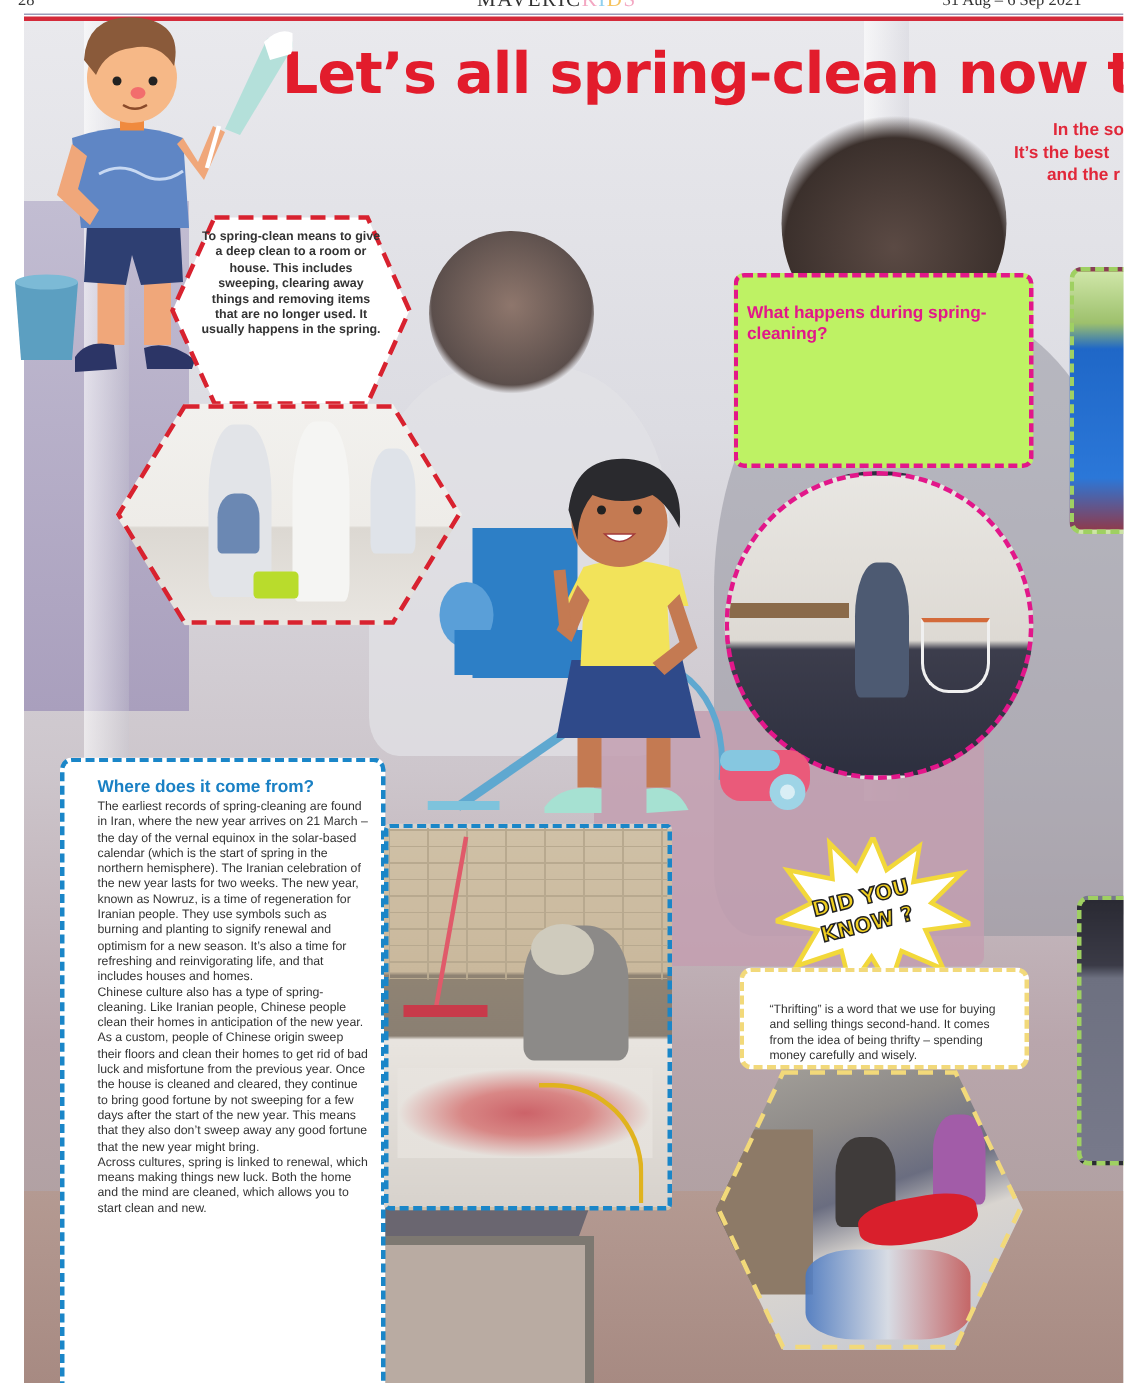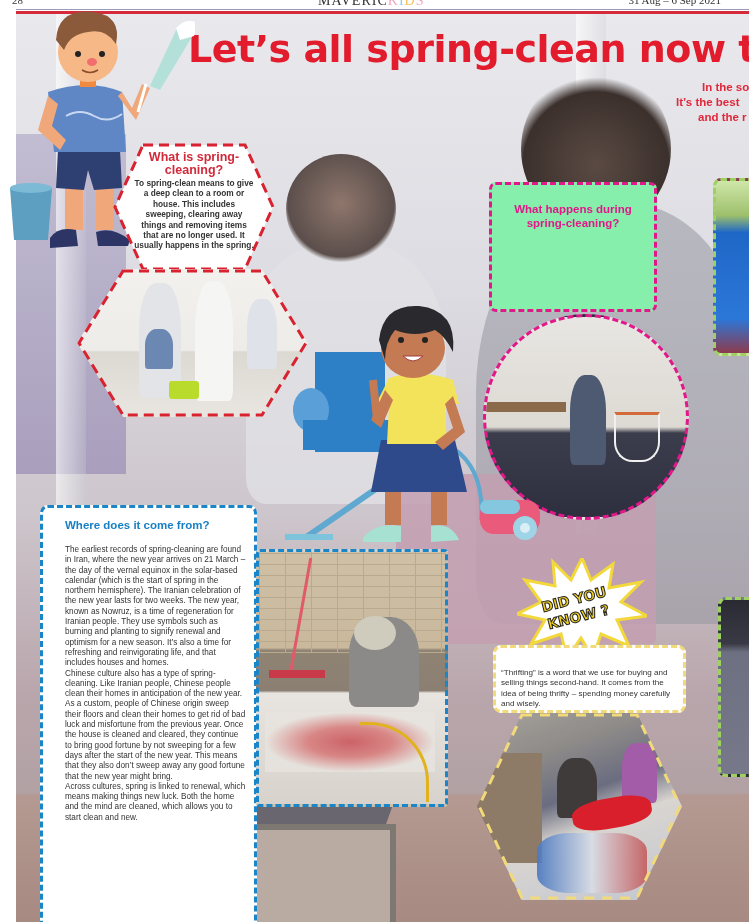--- a/index.html
+++ b/index.html
@@ -46,45 +46,45 @@
   .hex-title { color: #d22a3a; font-weight: bold; font-size: 12.5px; line-height: 13px; }
   .hex-body { color: #333; font-size: 8.3px; line-height: 10.4px; margin-top: 1px; font-weight: bold; }
 
   
   .hex-photo { position: absolute; left: 77px; top: 269px; width: 231px; height: 148px; }
   .hex-photo .pic { position: absolute; inset: 0; clip-path: polygon(20% 0, 80% 0, 100% 50%, 80% 100%, 20% 100%, 0 50%);
      background: linear-gradient(180deg, #f2f1ee 0%, #eeece8 55%, #dcd8d2 56%, #e9e6e1 100%); }
   .hex-photo .person { position: absolute; border-radius: 40% 40% 10% 10%; }
 
   
-  .box-pink { position: absolute; left: 489px; top: 182px; width: 168px; height: 130px; background: #86efac;
-     border: 3px dashed #e2178a; border-radius: 7px; padding: 17px 6px 4px 6px; text-align: center; }
+  .box-pink { position: absolute; left: 489px; top: 182px; width: 200px; height: 130px; background: #bef264;
+     border: 3px dashed #e2178a; border-radius: 7px; padding: 17px 6px 4px 6px; }
   .box-pink .title { color: #e2178a; font-weight: bold; font-size: 11.5px; line-height: 14px; }
   .box-pink .body { color: #333; font-size: 7.9px; line-height: 10.4px; margin-top: 3px; }
 
   .circle-photo { position: absolute; left: 483px; top: 314px; width: 206px; height: 206px; border-radius: 50%;
      border: 3px dashed #e2178a; overflow: hidden; background: linear-gradient(180deg, #e8e6e2 0%, #ddd9d3 55%, #3c3d4c 58%, #2d2f3f 100%); }
 
   .box-blue { position: absolute; left: 40px; top: 505px; width: 217px; height: 434px; background: #fff;
      border: 3px dashed #1a86c8; border-radius: 8px; padding: 11px 8px 6px 22px; }
   .box-blue .title { color: #1a80c4; font-weight: bold; font-size: 11.5px; line-height: 13px; }
-  .box-blue .body { color: #333; font-size: 8.2px; line-height: 10.3px; margin-top: 13px; }
+  .box-blue .body { color: #333; font-size: 8.2px; line-height: 10.3px; margin-top: 1px; }
   .box-blue .body p { margin: 0; }
 
   .rug-photo { position: absolute; left: 256px; top: 549px; width: 192px; height: 258px; border: 3px dashed #1a86c8; border-radius: 4px;
      overflow: hidden; background: linear-gradient(180deg, #cfc0a6 0%, #c9b89c 38%, #8f8373 39%, #8a7f72 55%, #e8e4df 56%, #d7d2cc 100%); }
   .rug-photo .bricks { position: absolute; left: 0; top: 0; width: 100%; height: 40%;
      background-image: repeating-linear-gradient(0deg, #b8a98f 0 1px, transparent 1px 11px), repeating-linear-gradient(90deg, #b8a98f 0 1px, transparent 1px 26px); }
 
   
   .burst { position: absolute; left: 517px; top: 558px; width: 130px; height: 100px; }
   .dyk-text { position: absolute; left: 543px; top: 590px; font-family: "DejaVu Sans", sans-serif; font-weight: bold; font-size: 14px; color: #f0cf20;
      -webkit-text-stroke: 1px #222; transform: rotate(-14deg); line-height: 18px; text-align: center; }
   .box-yellow { position: absolute; left: 493px; top: 645px; width: 193px; height: 68px; background: #fff;
-     border: 3px dashed #f2d97a; border-radius: 8px; padding: 20px 8px 4px 5px; }
+     border: 3px dashed #f2d97a; border-radius: 8px; padding: 20px 8px 4px 17px; }
   .box-yellow .body { color: #333; font-size: 8.1px; line-height: 10.4px; }
 
   .hex-market { position: absolute; left: 477px; top: 713px; width: 205px; height: 187px; }
   .hex-market .pic { position: absolute; inset: 0; clip-path: polygon(22% 0, 78% 0, 100% 50%, 78% 100%, 22% 100%, 0 50%);
      background: linear-gradient(160deg, #a7a39c 0%, #8d8a88 25%, #6a6d80 45%, #d9d5d0 60%, #c2c6d2 100%); }
   .hex-market .red-cloth { position: absolute; left: 95px; top: 85px; width: 80px; height: 30px; background: #d91f2c; border-radius: 40%; transform: rotate(-10deg); }
 
   
   .edge-photo-1 { position: absolute; left: 713px; top: 178px; width: 50px; height: 178px; border: 3px dashed #9fd062; border-radius: 8px;
      background: linear-gradient(180deg, #cfe6a8 0%, #9dc06c 20%, #1f67c7 30%, #2b77d8 80%, #8d3b4e 100%); }
@@ -158,21 +158,20 @@
   <circle cx="92" cy="54" r="3" fill="#222"></circle>
   <ellipse cx="82" cy="62" rx="5" ry="4" fill="#f26d6d"></ellipse>
   <path d="M72 70 Q80 75 88 70" stroke="#8a4a2a" stroke-width="1.5" fill="none"></path>
 </svg>
 
 <div class="hex-what">
   <svg width="162" height="128" viewBox="0 0 162 128">
     <polygon points="30,2 132,2 160,64 132,126 30,126 2,64" fill="#ffffff" stroke="#d8222f" stroke-width="3" stroke-dasharray="10,6"></polygon>
   </svg>
   <div class="inner">
-    <div class="hex-title">What is spring-cleaning?</div>
     <div class="hex-body">To spring-clean means to give a deep clean to a room or house. This includes sweeping, clearing away things and removing items that are no longer used. It usually happens in the spring.</div>
   </div>
 </div>
 
 <div class="hex-photo">
   <div class="pic">
     <div class="person" style="left:62px;top:14px;width:42px;height:115px;background:#e2e4e8;"></div>
     <div class="person" style="left:68px;top:60px;width:28px;height:40px;background:#6b88b3;"></div>
     <div class="person" style="left:118px;top:12px;width:38px;height:120px;background:#f5f5f3;"></div>
     <div class="person" style="left:170px;top:30px;width:30px;height:70px;background:#dfe3e9;"></div>

